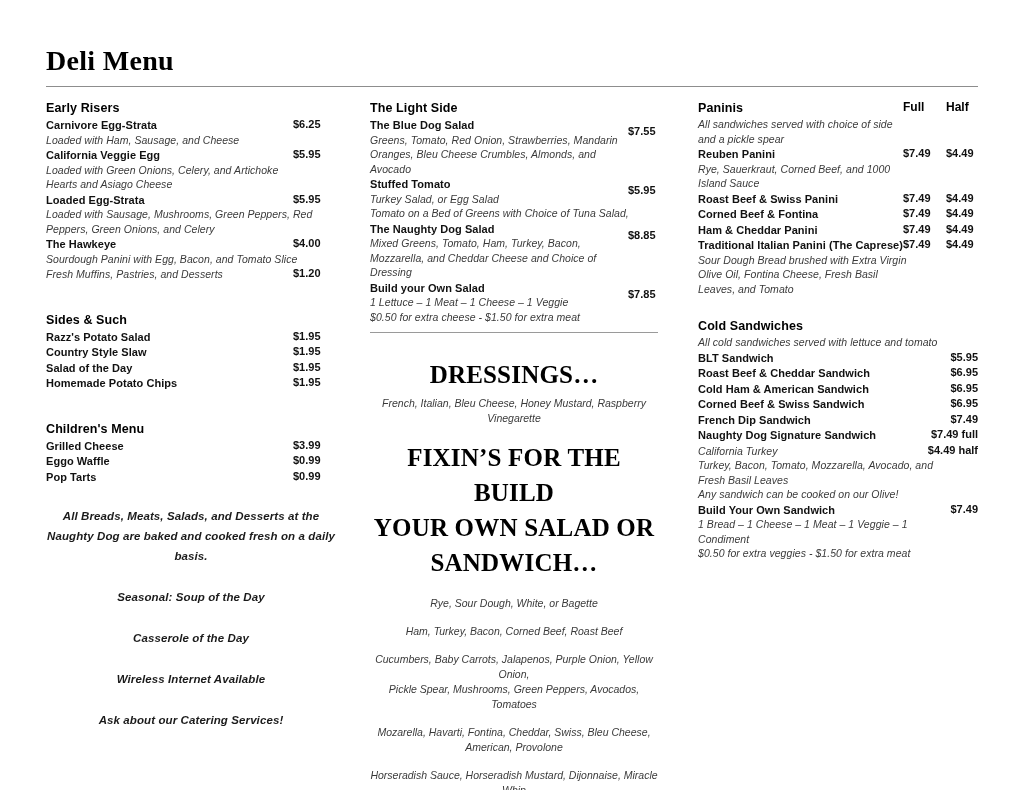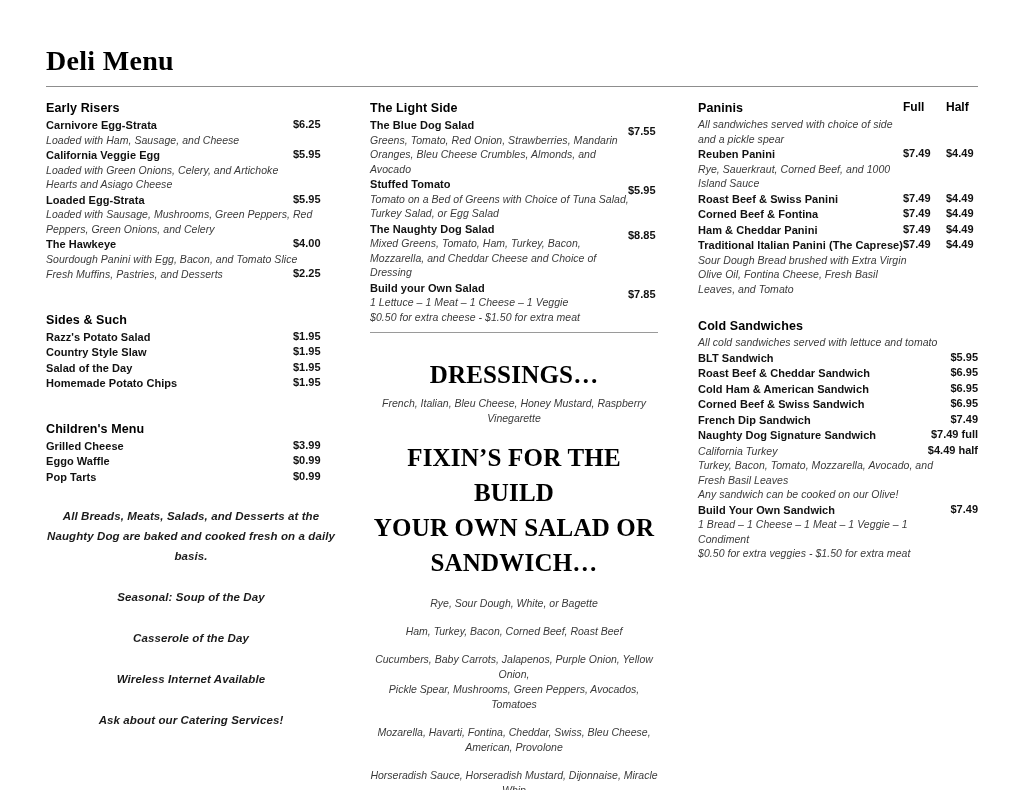--- a/index.html
+++ b/index.html
@@ -183,21 +183,21 @@
       <div class="desc">Loaded with Green Onions, Celery, and Artichoke</div>
       <div class="desc">Hearts and Asiago Cheese</div>
 
       <div class="row"><span class="item-name">Loaded Egg-Strata</span><span class="price">$5.95</span></div>
       <div class="desc">Loaded with Sausage, Mushrooms, Green Peppers, Red</div>
       <div class="desc">Peppers, Green Onions, and Celery</div>
 
       <div class="row"><span class="item-name">The Hawkeye</span><span class="price">$4.00</span></div>
       <div class="desc">Sourdough Panini with Egg, Bacon, and Tomato Slice</div>
 
-      <div class="row"><span class="desc">Fresh Muffins, Pastries, and Desserts</span><span class="price">$2.25</span></div>
+      <div class="row"><span class="desc">Fresh Muffins, Pastries, and Desserts</span><span class="price">$1.20</span></div>
     </div>
 
     <div class="gap-lg"></div>
 
     <div>
       <div class="sect-head">Sides &amp; Such</div>
       <div class="row"><span class="item-name">Razz's Potato Salad</span><span class="price">$1.95</span></div>
       <div class="row"><span class="item-name">Country Style Slaw</span><span class="price">$1.95</span></div>
       <div class="row"><span class="item-name">Salad of the Day</span><span class="price">$1.95</span></div>
       <div class="row"><span class="item-name">Homemade Potato Chips</span><span class="price">$1.95</span></div>
@@ -227,22 +227,22 @@
 
     <div>
       <div class="sect-head">The Light Side</div>
 
       <div class="row"><span class="item-name">The Blue Dog Salad</span><span class="price">$7.55</span></div>
       <div class="desc">Greens, Tomato, Red Onion, Strawberries, Mandarin</div>
       <div class="desc">Oranges, Bleu Cheese Crumbles, Almonds, and</div>
       <div class="desc">Avocado</div>
 
       <div class="row"><span class="item-name">Stuffed Tomato</span><span class="price">$5.95</span></div>
+      <div class="desc">Turkey Salad, or Egg Salad</div>
       <div class="desc">Tomato on a Bed of Greens with Choice of Tuna Salad,</div>
-      <div class="desc">Turkey Salad, or Egg Salad</div>
 
       <div class="row"><span class="item-name">The Naughty Dog Salad</span><span class="price">$8.85</span></div>
       <div class="desc">Mixed Greens, Tomato, Ham, Turkey, Bacon,</div>
       <div class="desc">Mozzarella, and Cheddar Cheese and Choice of</div>
       <div class="desc">Dressing</div>
 
       <div class="row"><span class="item-name">Build your Own Salad</span><span class="price">$7.85</span></div>
       <div class="desc">1 Lettuce – 1 Meat – 1 Cheese – 1 Veggie</div>
       <div class="desc">$0.50 for extra cheese - $1.50 for extra meat</div>
     </div>

